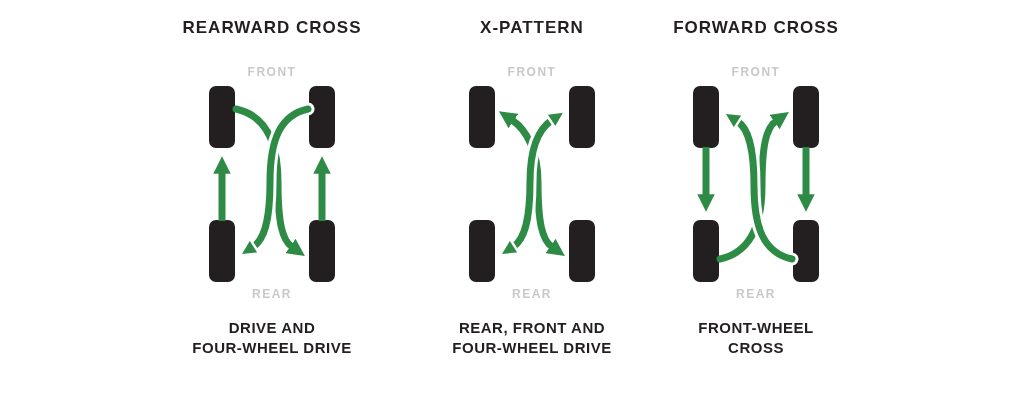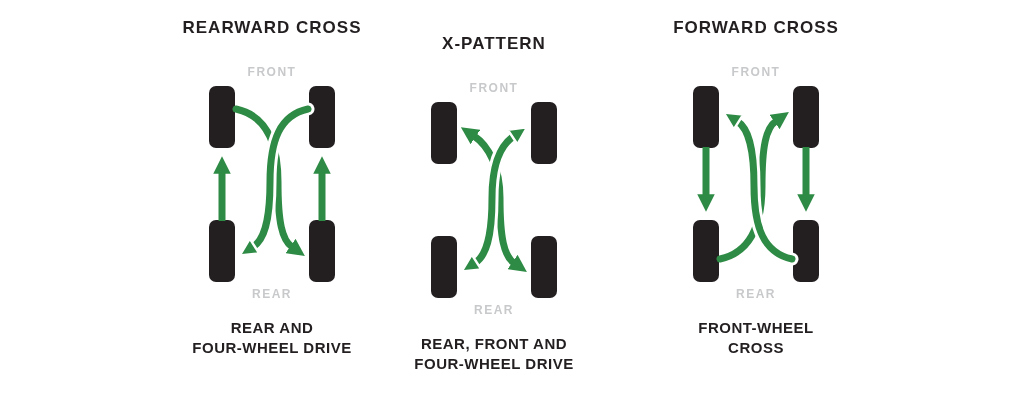--- a/index.html
+++ b/index.html
@@ -2,21 +2,21 @@
 <html><head>
 <meta charset="utf-8">
 <style>
   html,body{margin:0;padding:0;background:#ffffff;}
   .stage{
     position:relative;width:924px;height:401px;background:#ffffff;overflow:hidden;
     font-family:"Liberation Sans", sans-serif;
   }
   .col{position:absolute;top:18px;width:240px;text-align:center;}
   .col.c1{left:152px;}
-  .col.c2{left:374px;margin-top:16px;}
+  .col.c2{left:412px;}
   .col.c3{left:636px;}
   .pattern-title{
     font-size:17px;font-weight:700;letter-spacing:1px;color:#231f20;
     line-height:20px;white-space:nowrap;
   }
   .axle-label{
     font-size:12px;font-weight:700;letter-spacing:1.5px;color:#c8c9cb;
     line-height:16px;
   }
   .front-label{margin-top:26px;}
@@ -56,21 +56,21 @@
       <rect class="tire" x="37" y="136" width="26" height="62" rx="7"></rect>
       <rect class="tire" x="137" y="136" width="26" height="62" rx="7"></rect>
       <path class="stem" d="M50 137 V88" marker-end="url(#head-green)"></path>
       <path class="stem" d="M150 137 V88" marker-end="url(#head-green)"></path>
       <path class="cross-green" d="M64 25 C92 31 106 56 106 98 C106 138 110 156 120 163" marker-end="url(#head-green)"></path>
       <path class="cross-halo" d="M136 25 C108 31 98 56 98 98 C98 138 92 156 81 163"></path>
       <path class="cross-green" d="M136 25 C108 31 98 56 98 98 C98 138 92 156 81 163" marker-end="url(#head-outlined)"></path>
     </svg>
     <div class="axle-label rear-label">REAR</div>
     <div class="caption">
-      <div>REAR AND</div>
+      <div>DRIVE AND</div>
       <div>FOUR-WHEEL DRIVE</div>
     </div>
   </div>
 
   <div class="col c2">
     <div class="pattern-title">X-PATTERN</div>
     <div class="axle-label front-label">FRONT</div>
     <svg class="diagram" width="200" height="200" viewBox="0 0 200 200">
       <rect class="tire" x="37" y="2" width="26" height="62" rx="7"></rect>
       <rect class="tire" x="137" y="2" width="26" height="62" rx="7"></rect>

